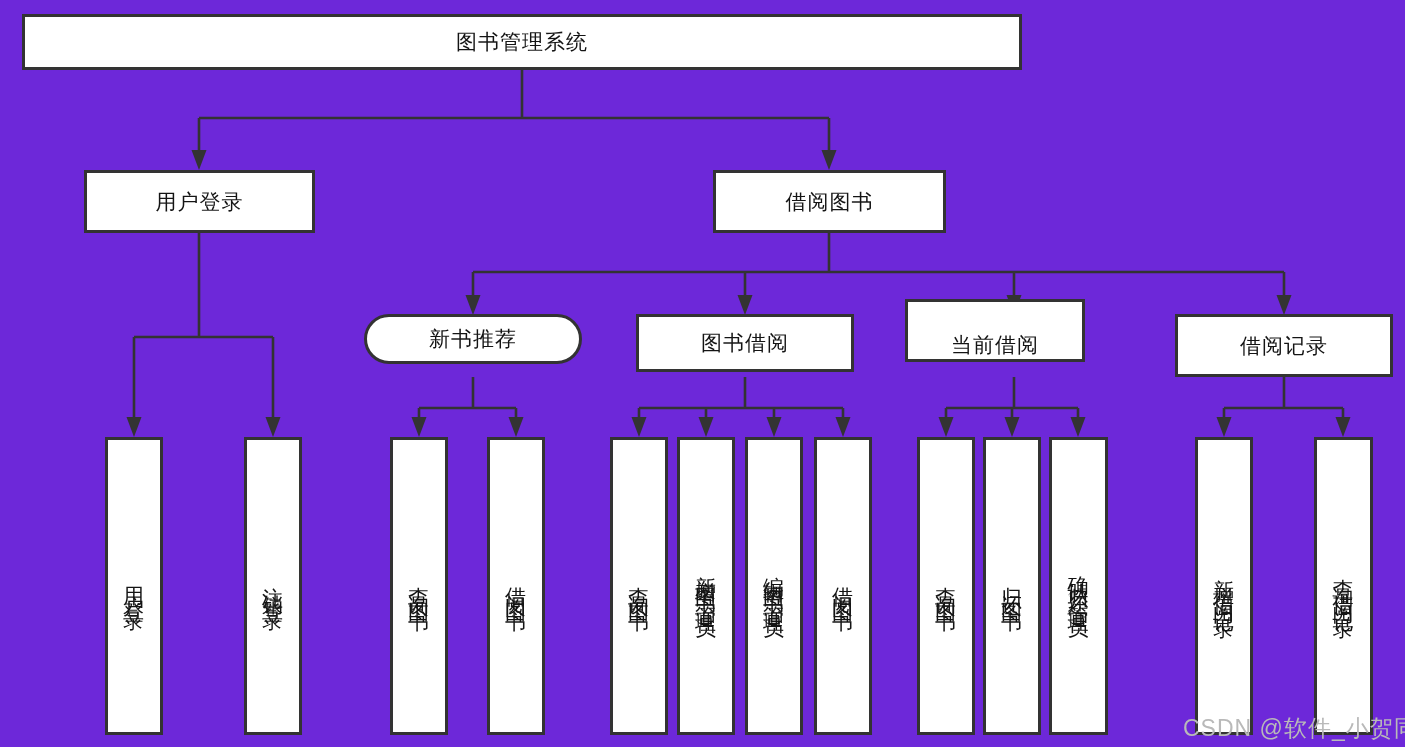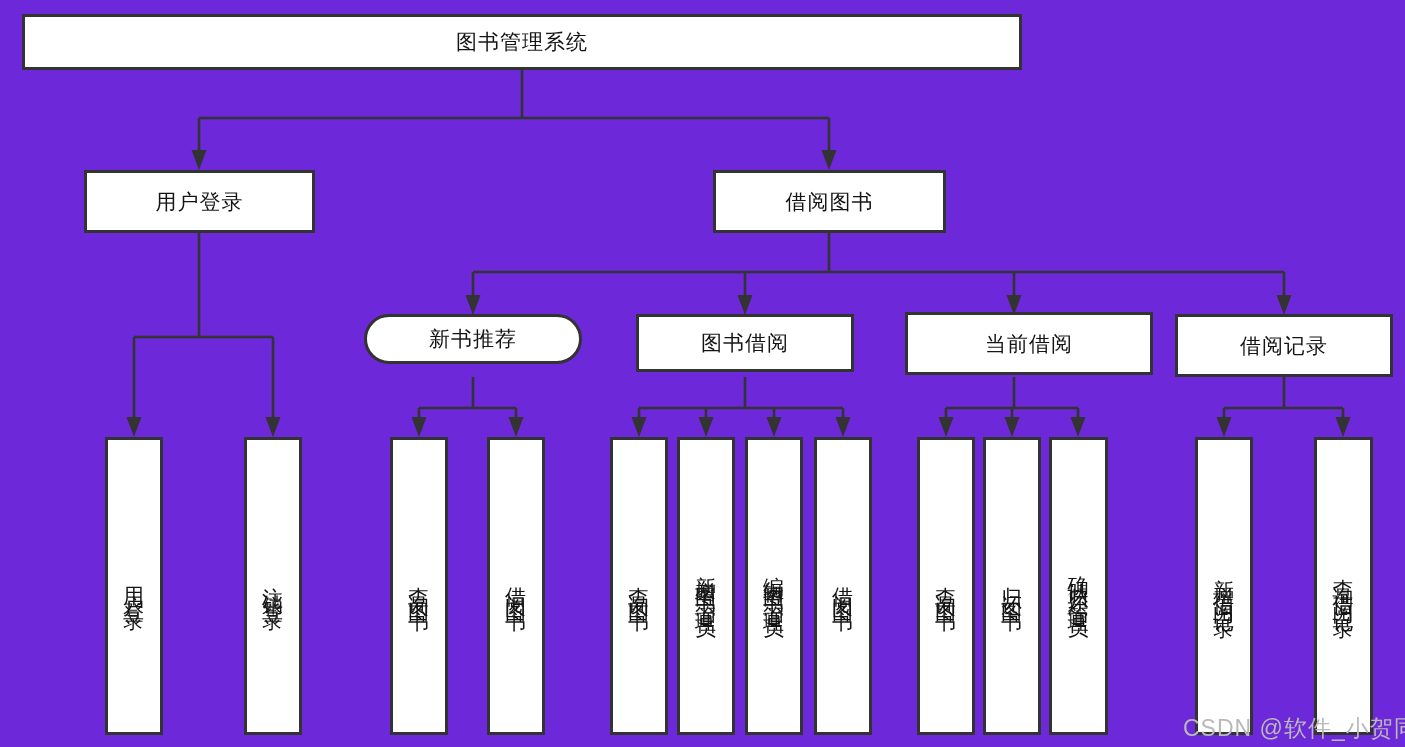--- a/index.html
+++ b/index.html
@@ -121,21 +121,21 @@
   <div class="hnode" style="left:713px; top:170px; width:233px; height:63px;">
     <span>借阅图书</span>
   </div>
 
   <div class="hnode" style="left:364px; top:314px; width:218px; height:50px;border-radius:28px;">
     <span>新书推荐</span>
   </div>
   <div class="hnode" style="left:636px; top:314px; width:218px; height:58px;">
     <span>图书借阅</span>
   </div>
-  <div class="hnode" style="left:905px; top:312px; width:248px; height:63px;">
+  <div class="hnode" style="left:905px; top:299px; width:180px; height:63px;align-items:flex-end;">
     <span>当前借阅</span>
   </div>
   <div class="hnode" style="left:1175px; top:314px; width:218px; height:63px;">
     <span>借阅记录</span>
   </div>
 
   <div class="vnode" style="left:105px; top:437px; width:58px; height:298px;">
     <span class="vtext">用户登录</span>
   </div>
   <div class="vnode" style="left:244px; top:437px; width:58px; height:298px;">

